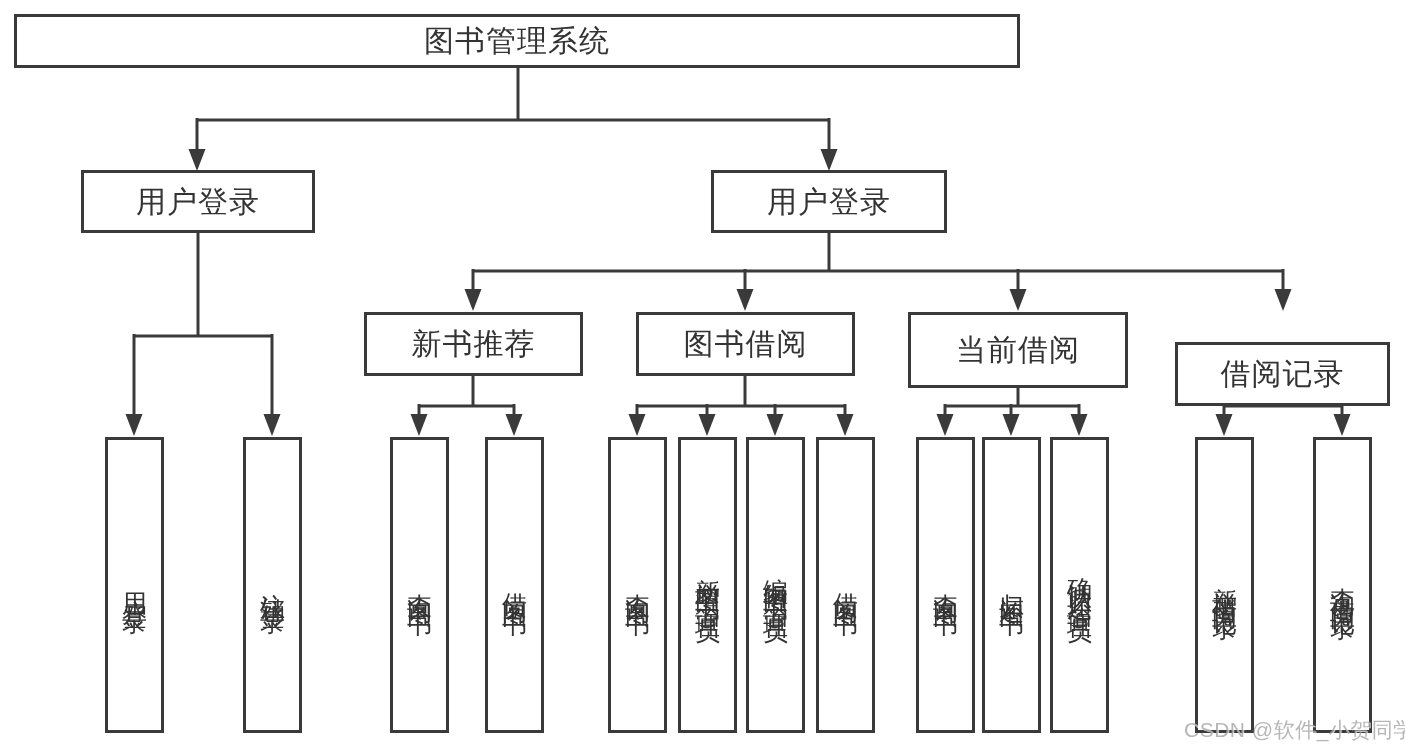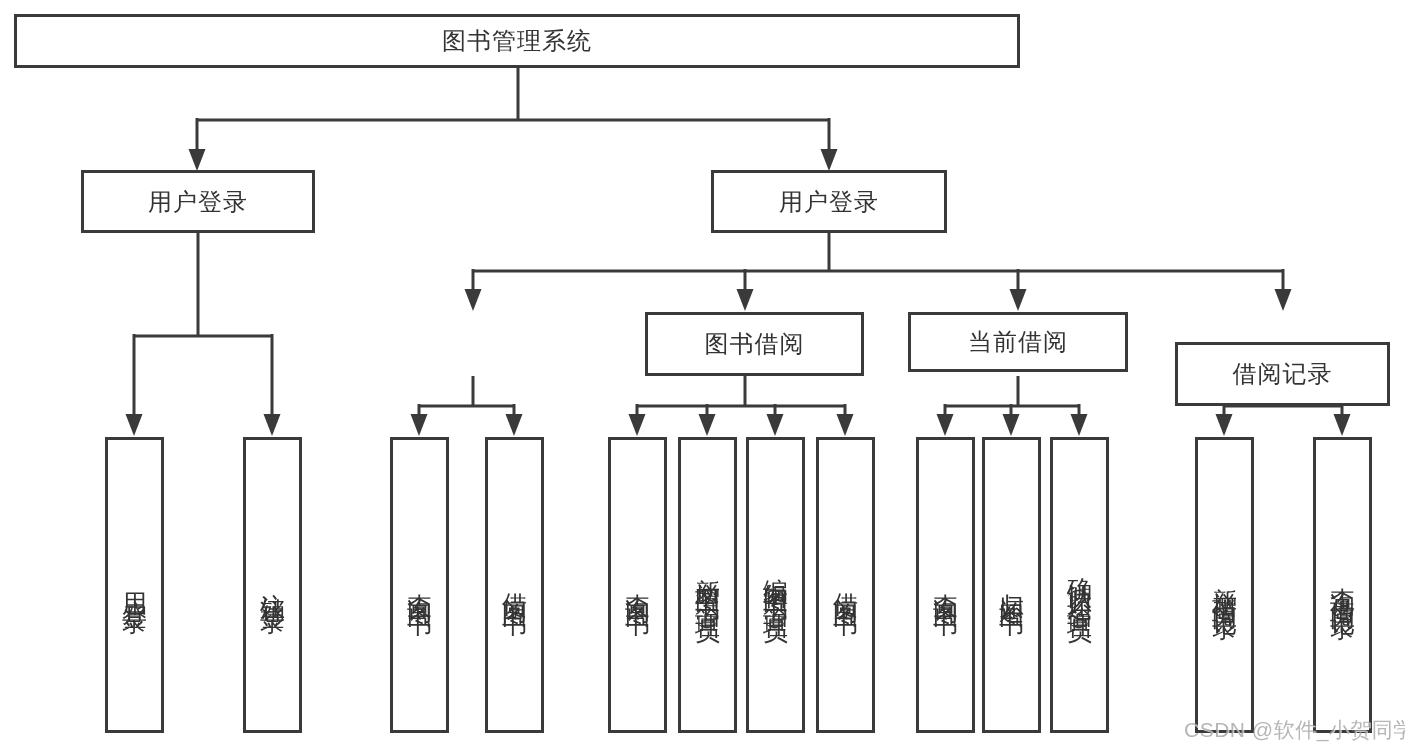--- a/index.html
+++ b/index.html
@@ -21,39 +21,39 @@
     box-sizing: border-box;
     border: 3px solid #3a3a3a;
     background: #ffffff;
     color: #333333;
     display: flex;
     align-items: center;
     justify-content: center;
     text-align: center;
   }
   .box.h {
-    font-size: 24px;
+    font-size: 30px;
     letter-spacing: 1px;
     line-height: 1;
   }
   .box.v {
     writing-mode: vertical-rl;
     text-orientation: mixed;
     font-size: 25px;
     letter-spacing: 6px;
     line-height: 1;
     padding: 6px 0;
   }
   
   .n-root   { left:14px;  top:14px;  width:1006px; height:54px; }
   .n-login  { left:81px;  top:170px; width:234px;  height:63px; }
   .n-mgmt   { left:711px; top:170px; width:236px;  height:63px; }
   .n-rec    { left:364px; top:312px; width:219px;  height:64px; }
-  .n-borrow { left:636px; top:312px; width:219px;  height:64px;margin-left:9px; }
-  .n-cur    { left:908px; top:312px; width:220px;  height:60px; }
+  .n-borrow { left:636px; top:312px; width:219px;  height:64px; }
+  .n-cur    { left:908px; top:312px; width:220px;  height:76px; }
   .n-hist   { left:1175px;top:312px; width:215px;  height:64px;margin-top:30px; }
   .leaf     { top:437px; width:59px; height:296px; }
   .l-1a { left:105px; }  .l-1b { left:243px; }
   .l-2a { left:390px; }  .l-2b { left:485px; }
   .l-3a { left:608px; }  .l-3b { left:678px; }  .l-3c { left:746px; }  .l-3d { left:816px; }
   .l-4a { left:916px; }  .l-4b { left:982px; }  .l-4c { left:1050px; }
   .l-5a { left:1195px; } .l-5b { left:1313px; }
   .watermark {
     position: absolute;
     left: 1184px;
@@ -145,20 +145,21 @@
       <line x1="1342" y1="404" x2="1342" y2="415" fill="none"></line>
       <polygon points="1333.5,414 1350.5,414 1342,436" stroke="none"></polygon>
     </g>
   </svg>
 
   <div class="box h n-root">图书管理系统</div>
 
   <div class="box h n-login">用户登录</div>
   <div class="box h n-mgmt">用户登录</div>
 
+  <div class="box h n-rec">新书推荐</div>
   <div class="box h n-borrow">图书借阅</div>
   <div class="box h n-cur">当前借阅</div>
   <div class="box h n-hist">借阅记录</div>
 
   <div class="box v leaf l-1a">用户登录</div>
   <div class="box v leaf l-1b">注销登录</div>
 
   <div class="box v leaf l-2a">查询图书</div>
   <div class="box v leaf l-2b">借阅图书</div>
 

